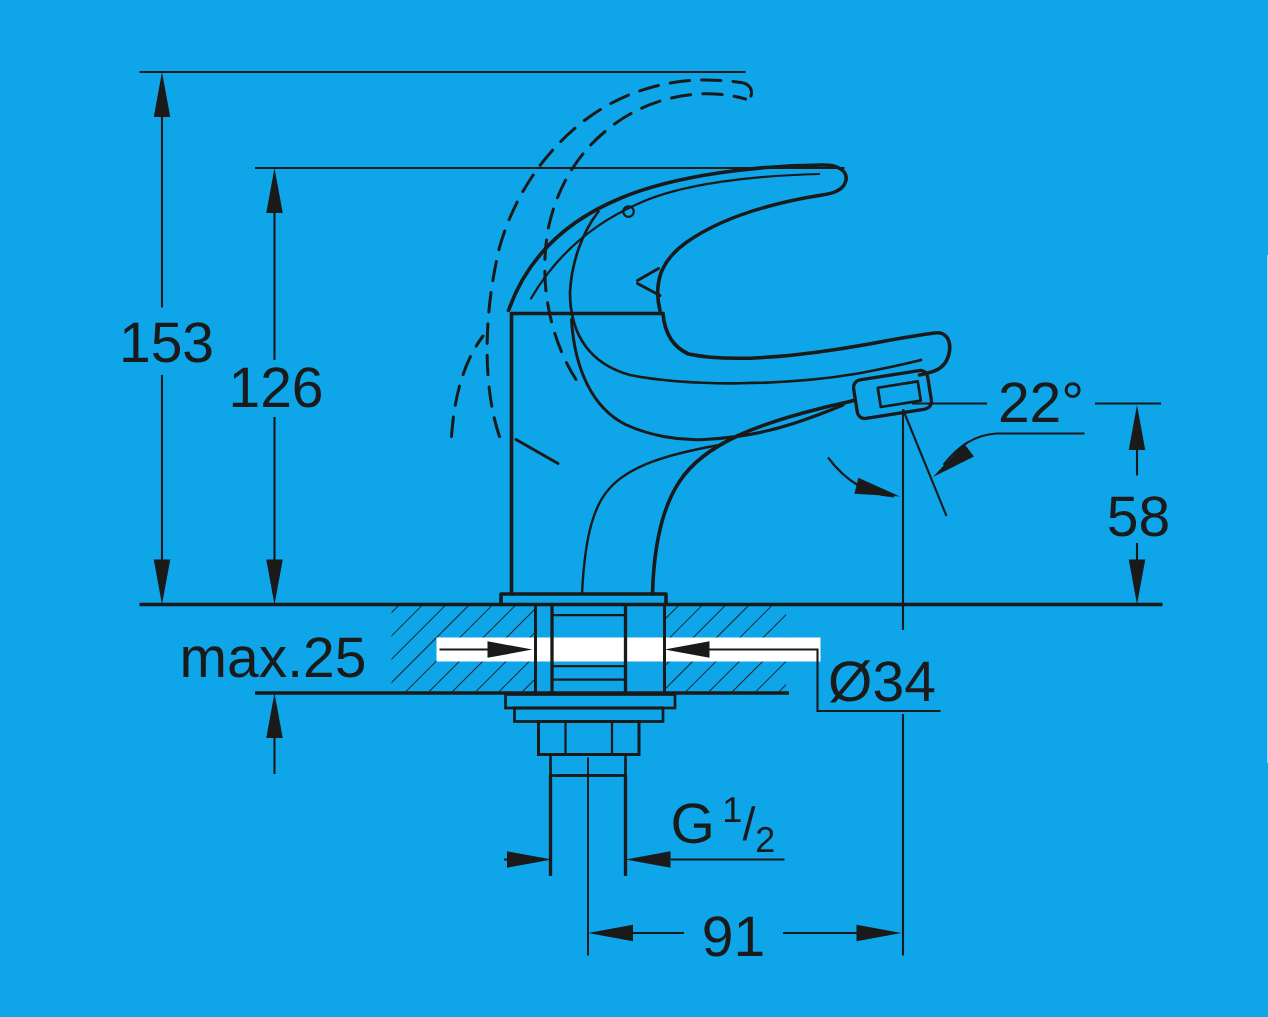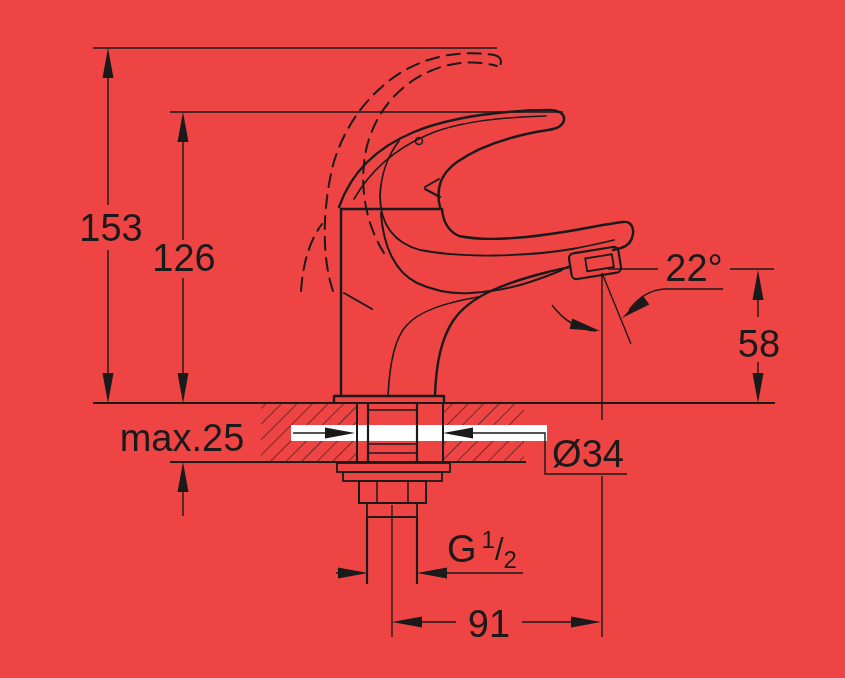--- a/index.html
+++ b/index.html
@@ -1,19 +1,19 @@
 <!DOCTYPE html>
 <html><head>
 <meta charset="utf-8">
 <style>
   html,body{margin:0;padding:0;background:#ffffff;}
   .canvas{
     position:relative;
     width:845px;height:678px;
-    background:#ef4444;
+    background:#0ea5e9;
     font-family:"Liberation Sans", sans-serif;
     overflow:hidden;
   }
   svg{display:block;}
   .dim-text{
     font-family:"Liberation Sans", sans-serif;
     font-size:38px;
     fill:#1a1a1a;
   }
   .dim-text-sup{font-size:24px;}

